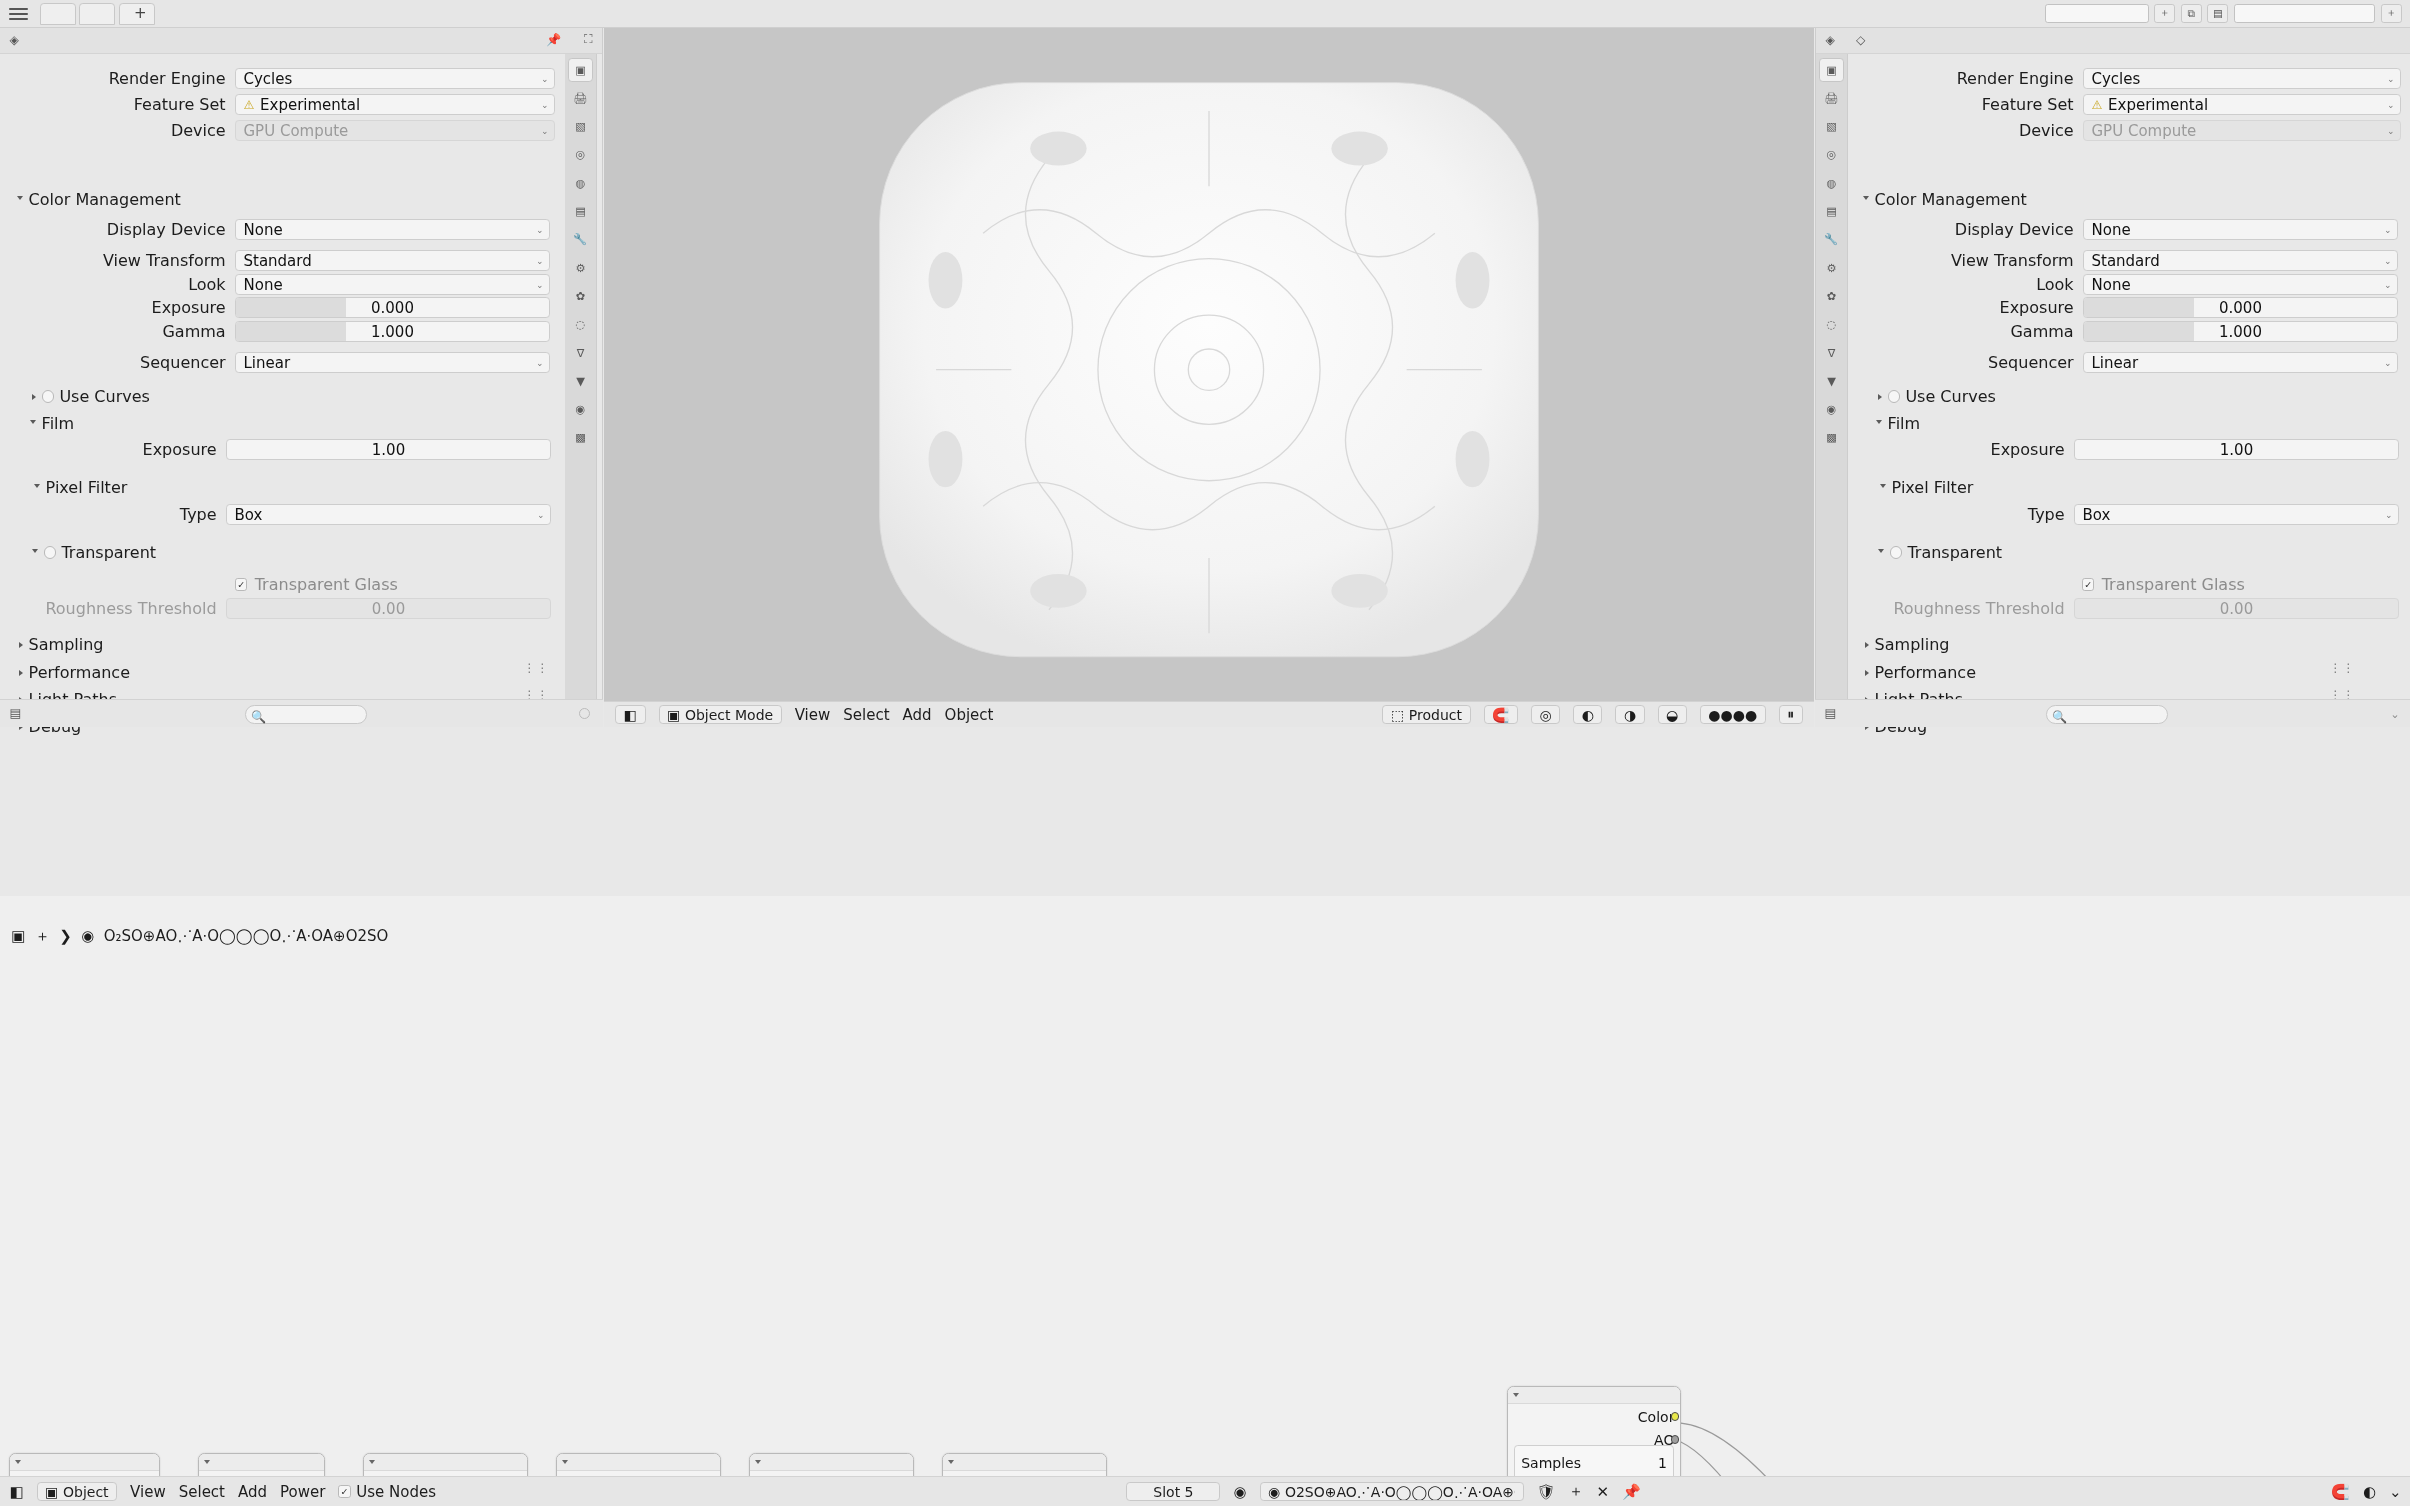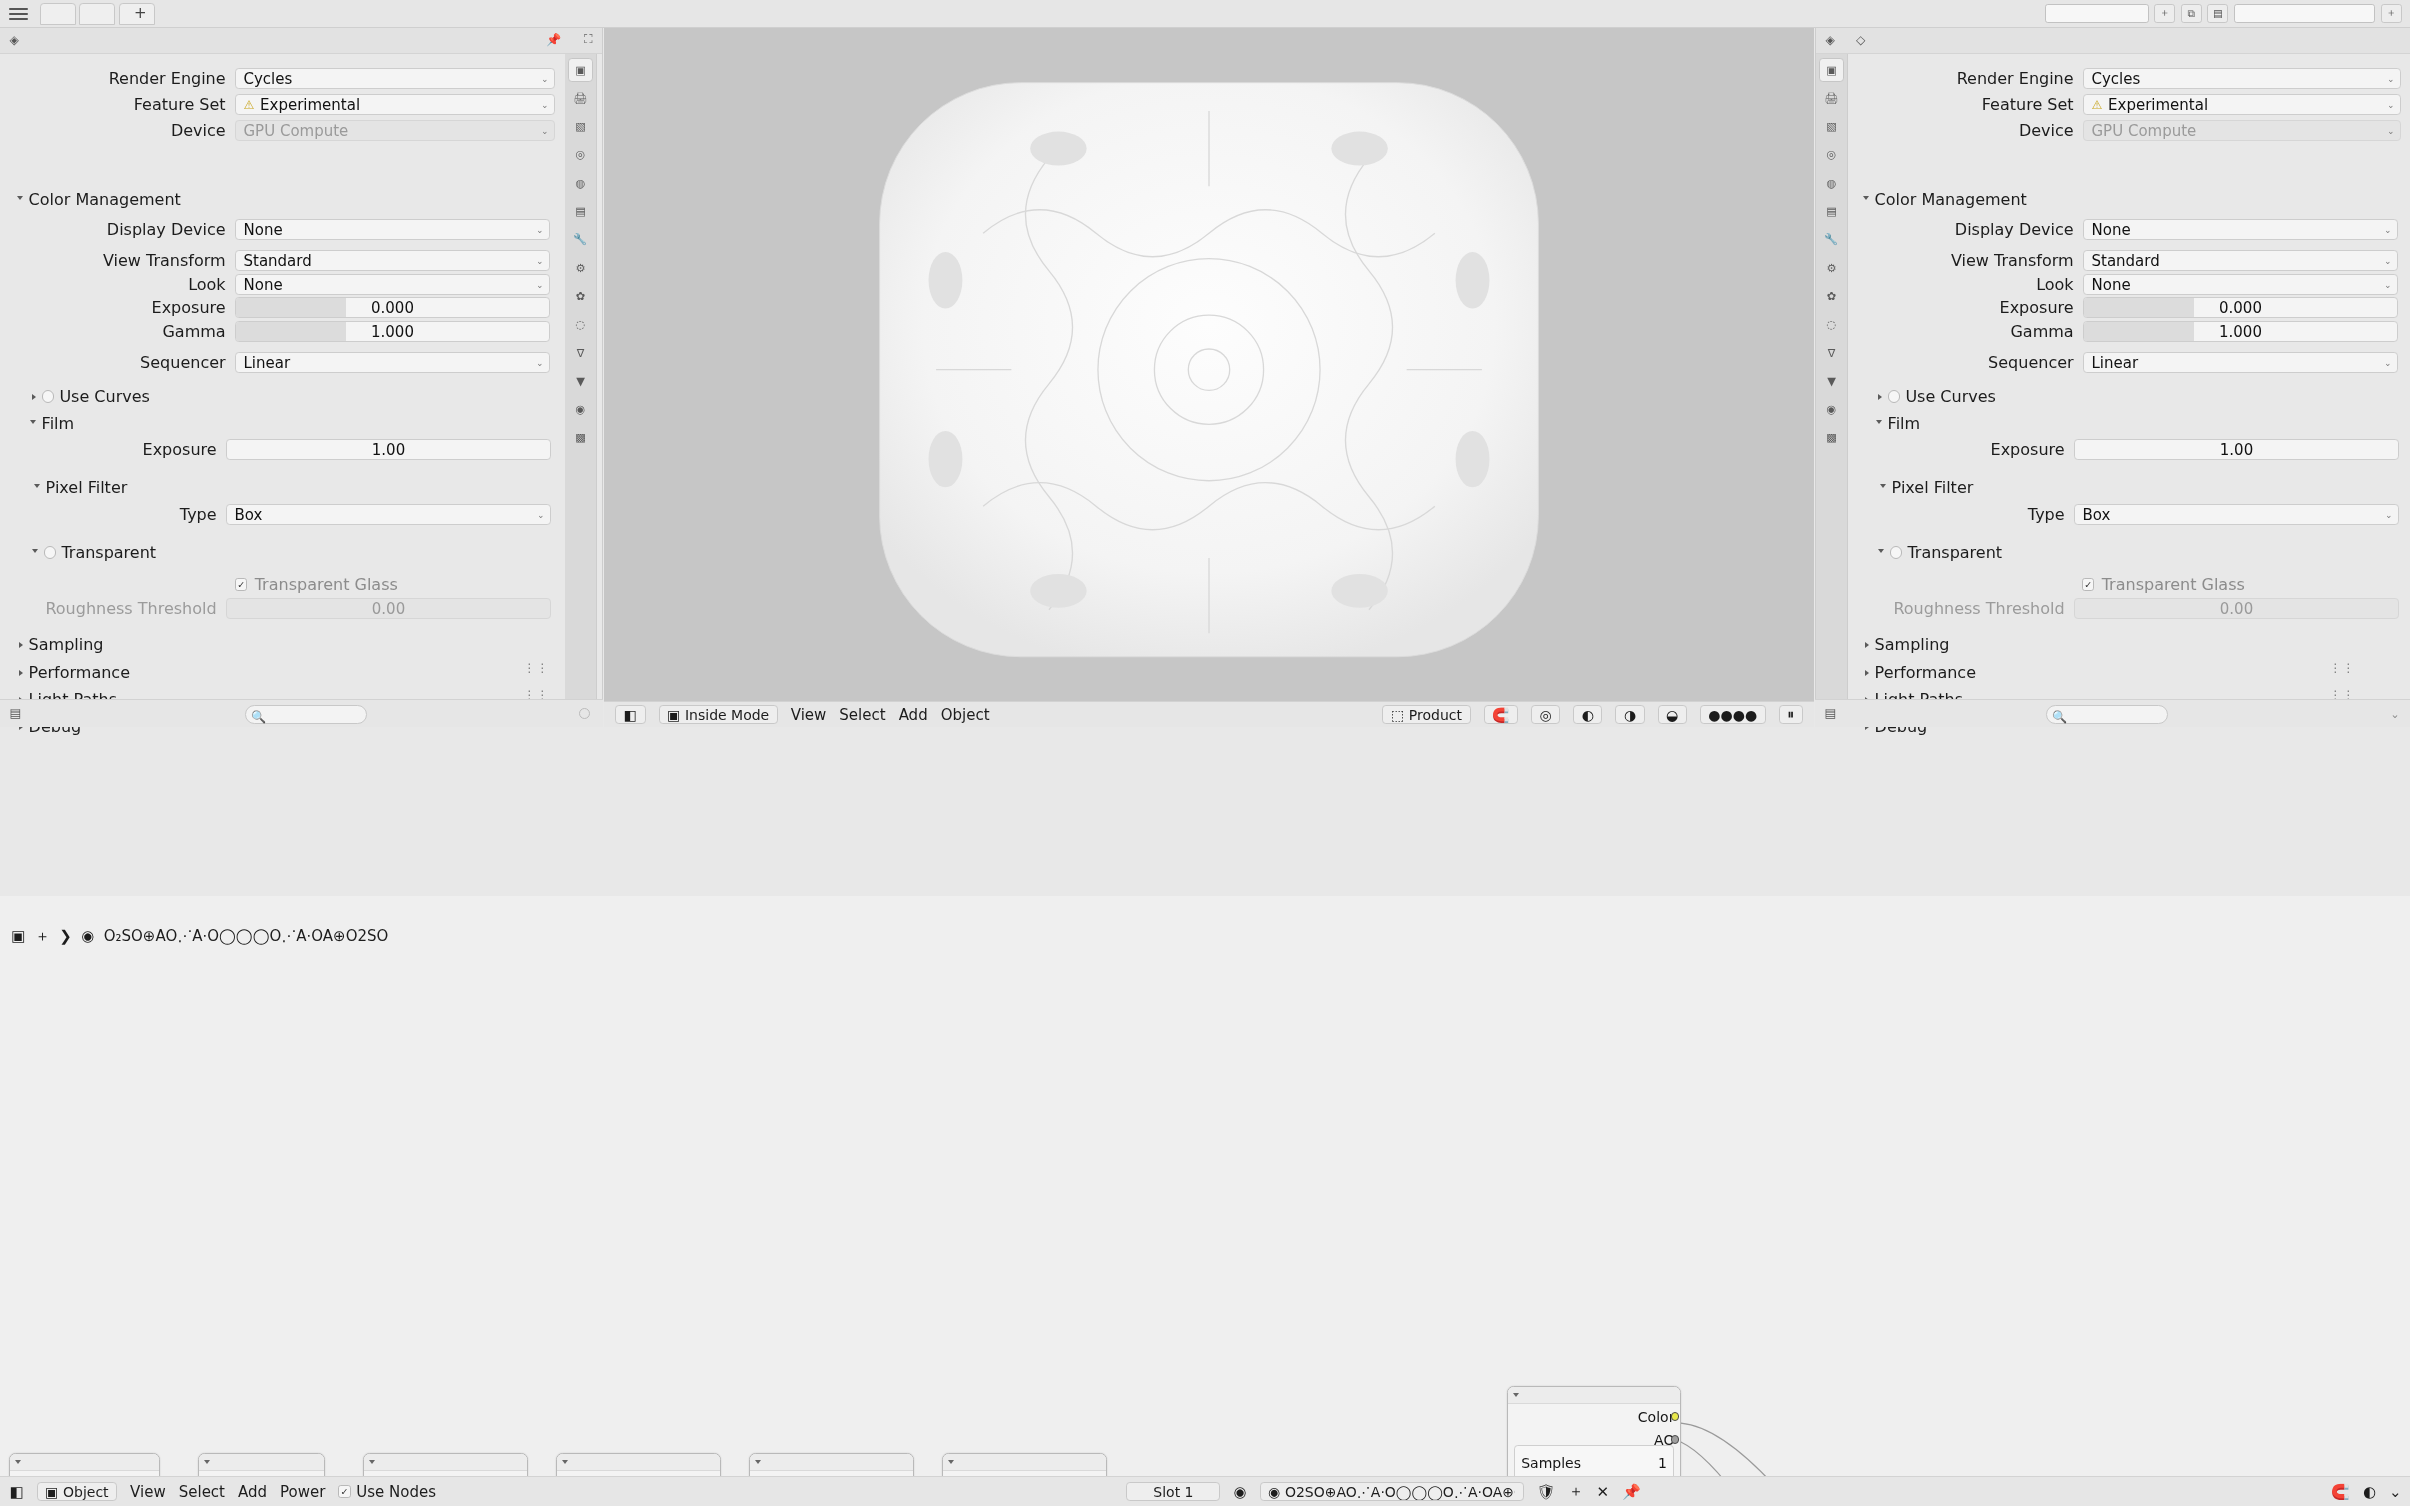--- a/index.html
+++ b/index.html
@@ -318,21 +318,21 @@
           <ellipse cx="640" cy="440" rx="18" ry="30"></ellipse>
         </g>
       </svg>
     </div>
     <div class="vpbar">
       <div class="pill">
           <span>◧</span>
         </div>
       <div class="pill">
         <span>▣</span>
-        <span>Inside Mode</span>
+        <span>Object Mode</span>
       </div>
       <span>View</span>
       <span>Select</span>
       <span>Add</span>
       <span>Object</span>
       <div style="flex:1"></div>
       <div class="pill">
         <span>⬚</span>
         <span>Product</span>
       </div>
@@ -668,21 +668,21 @@
       <span>View</span>
       <span>Select</span>
       <span>Add</span>
       <span>Power</span>
       <span style="display:flex;align-items:center;gap:5.6px;">
         <span class="chk on">✓</span>
         <span>Use Nodes</span>
       </span>
       <div style="flex:1"></div>
       <span class="pill" style="width:94px;justify-content:center;">
-        <span>Slot 1</span>
+        <span>Slot 5</span>
       </span>
       <span>◉</span>
       <span class="pill" style="width:264px;">
         <span>◉</span>
         <span style="overflow:hidden;white-space:nowrap;">O2SO⊕AO⋰A⋅O◯◯◯O⋰A⋅OA⊕O2SO</span>
       </span>
       <span>🛡</span>
       <span>＋</span>
       <span>✕</span>
       <span>📌</span>

